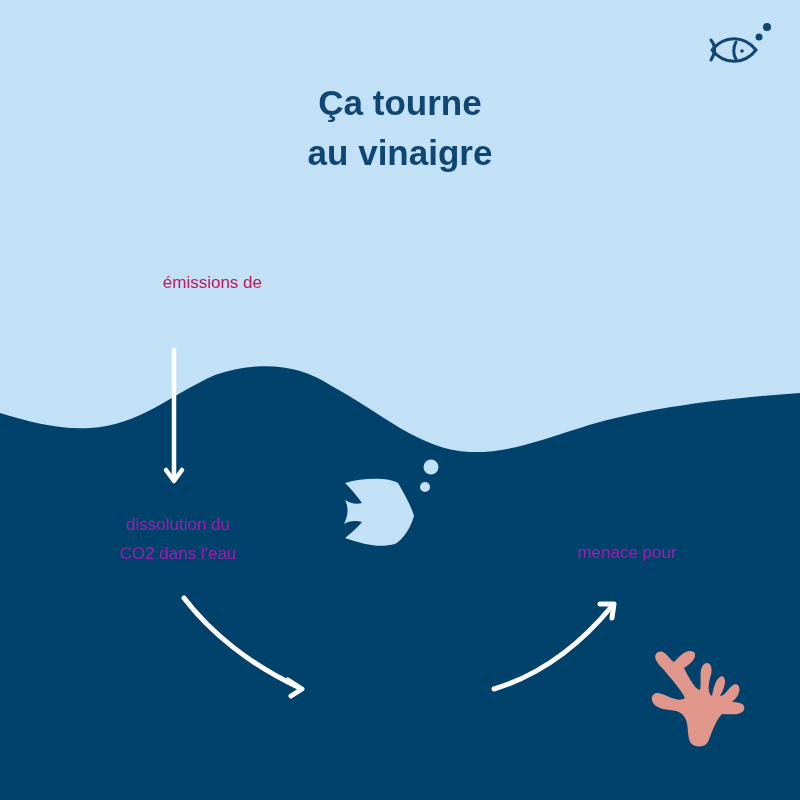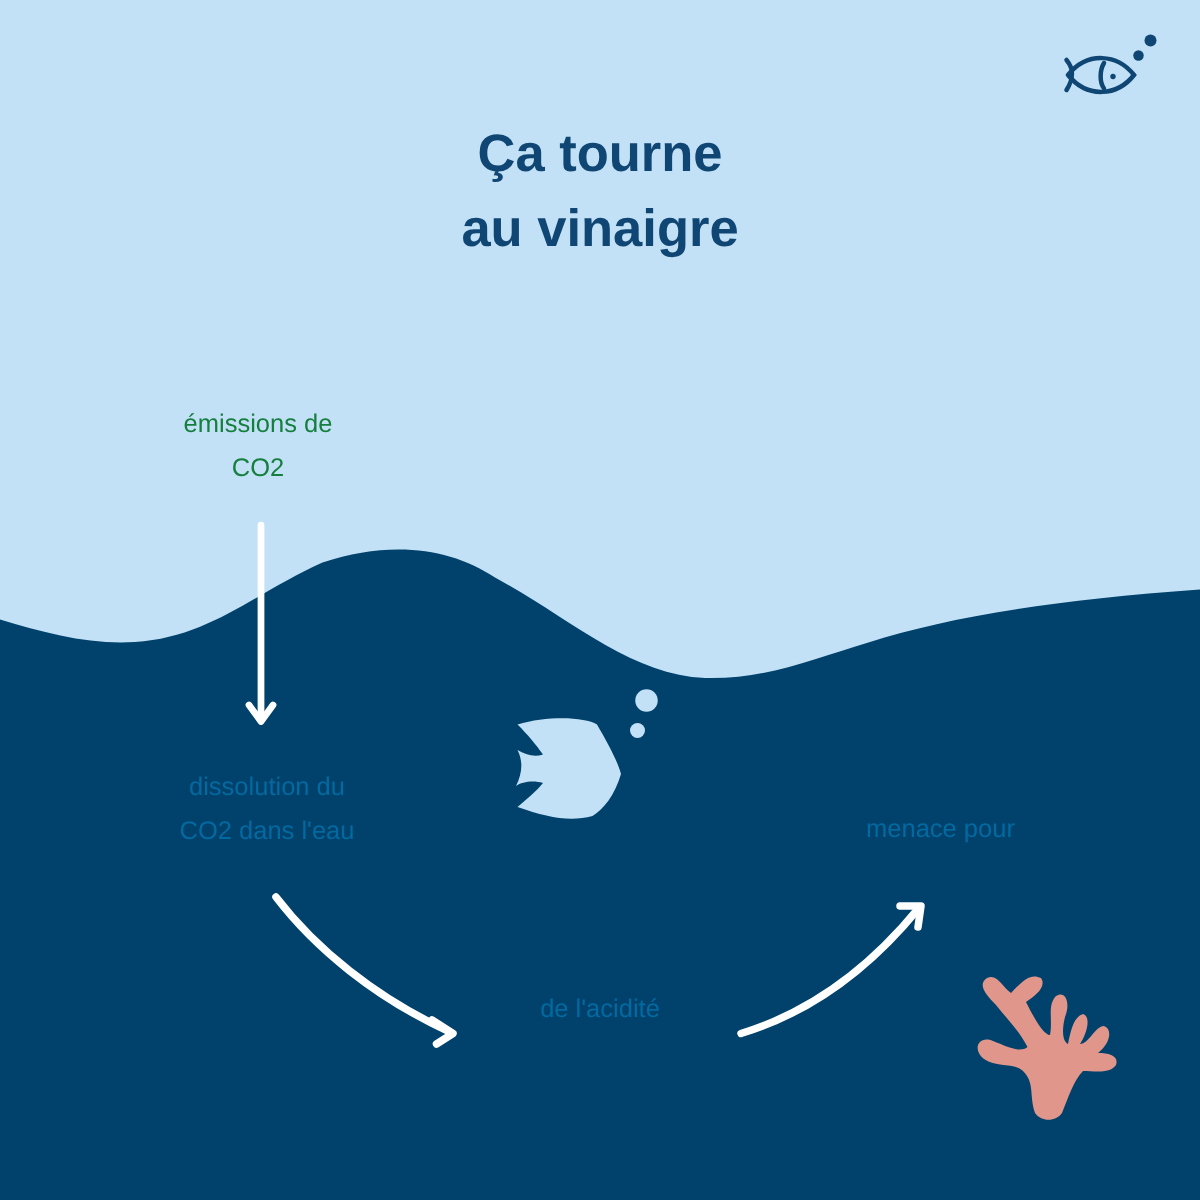--- a/index.html
+++ b/index.html
@@ -3,22 +3,22 @@
 <meta charset="utf-8">
 <style>
   html,body{margin:0;padding:0;}
   body{width:800px;height:800px;overflow:hidden;background:#c2e0f6;font-family:"Liberation Sans",sans-serif;}
   .canvas{position:relative;width:800px;height:800px;}
   svg.bg{position:absolute;left:0;top:0;}
   .title{position:absolute;left:0;width:800px;top:78px;text-align:center;color:#0f4673;font-weight:bold;font-size:35px;line-height:50px;}
   .title span{display:block;}
   .lbl{position:absolute;text-align:center;font-size:17px;line-height:29px;}
   .lbl span{display:block;}
-  .dark{color:#15803d;}
-  .light{color:#0369a1;}
+  .dark{color:#be185d;text-align:right;}
+  .light{color:#a21caf;}
 </style>
 </head>
 <body>
 
 <div class="canvas">
   <svg class="bg" width="800" height="800" viewBox="0 0 800 800">
     <rect x="0" y="0" width="800" height="800" fill="#c2e0f6"></rect>
     <path fill="#00426b" d="M0,413 C30,422 60,430 90,428 C140,425 170,395 215,375 C260,360 300,365 330,385 C380,412 420,450 470,452 C510,453 540,440 580,428 C630,412 700,400 800,393 L800,800 L0,800 Z"></path>
 
     <g stroke="#0f4673" stroke-width="3" fill="none" stroke-linecap="round">
@@ -50,28 +50,26 @@
     <path fill="#e0968a" d="M690,742 C686,730 690,722 682,714 C675,708 665,712 656,706 C648,700 652,690 662,694 C672,698 680,702 685,698 C680,688 672,680 664,670 C656,662 652,656 658,652 C665,649 668,658 674,662 C680,656 686,648 694,652 C698,658 690,664 684,668 C690,680 696,690 700,690 C702,680 698,670 704,664 C710,660 714,668 710,678 C708,686 708,694 712,696 C714,686 716,678 722,676 C728,678 724,690 720,696 C726,696 730,684 736,684 C742,686 740,696 732,702 C740,702 746,704 744,710 C740,716 730,714 722,714 C716,720 712,732 708,742 C704,748 694,748 690,742 Z"></path>
   </svg>
 
   <div class="title">
     <span>Ça tourne</span>
     <span>au vinaigre</span>
   </div>
 
   <div class="lbl dark" style="left:82px;top:268px;width:180px;">
     <span>émissions de</span>
-    <span>CO2</span>
   </div>
 
   <div class="lbl light" style="left:88px;top:510px;width:180px;">
     <span>dissolution du</span>
     <span>CO2 dans l'eau</span>
   </div>
 
   <div class="lbl light" style="left:310px;top:658px;width:180px;">
-    <span>de l'acidité</span>
   </div>
 
   <div class="lbl light" style="left:537px;top:538px;width:180px;">
     <span>menace pour</span>
   </div>
 </div>
 
 </body></html>

